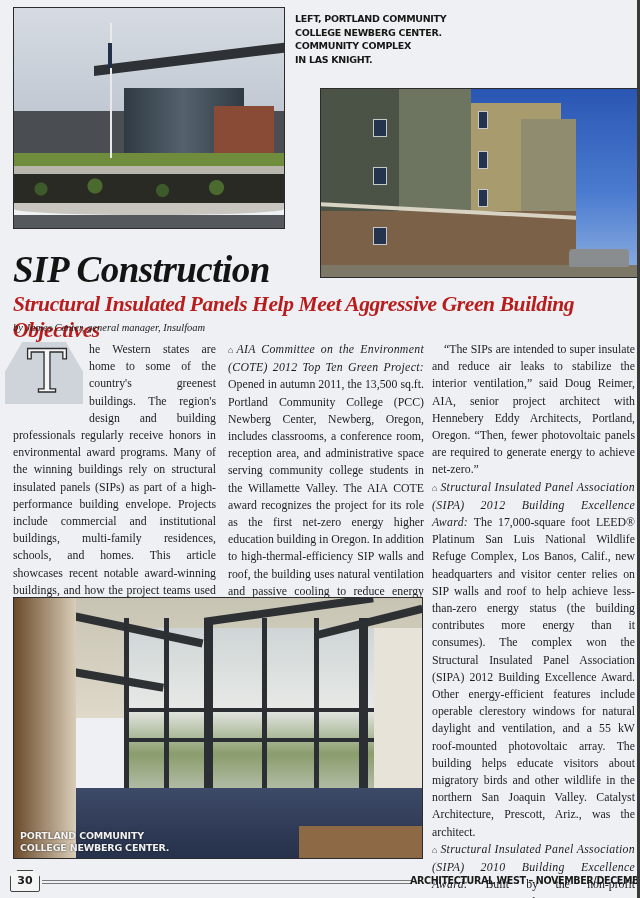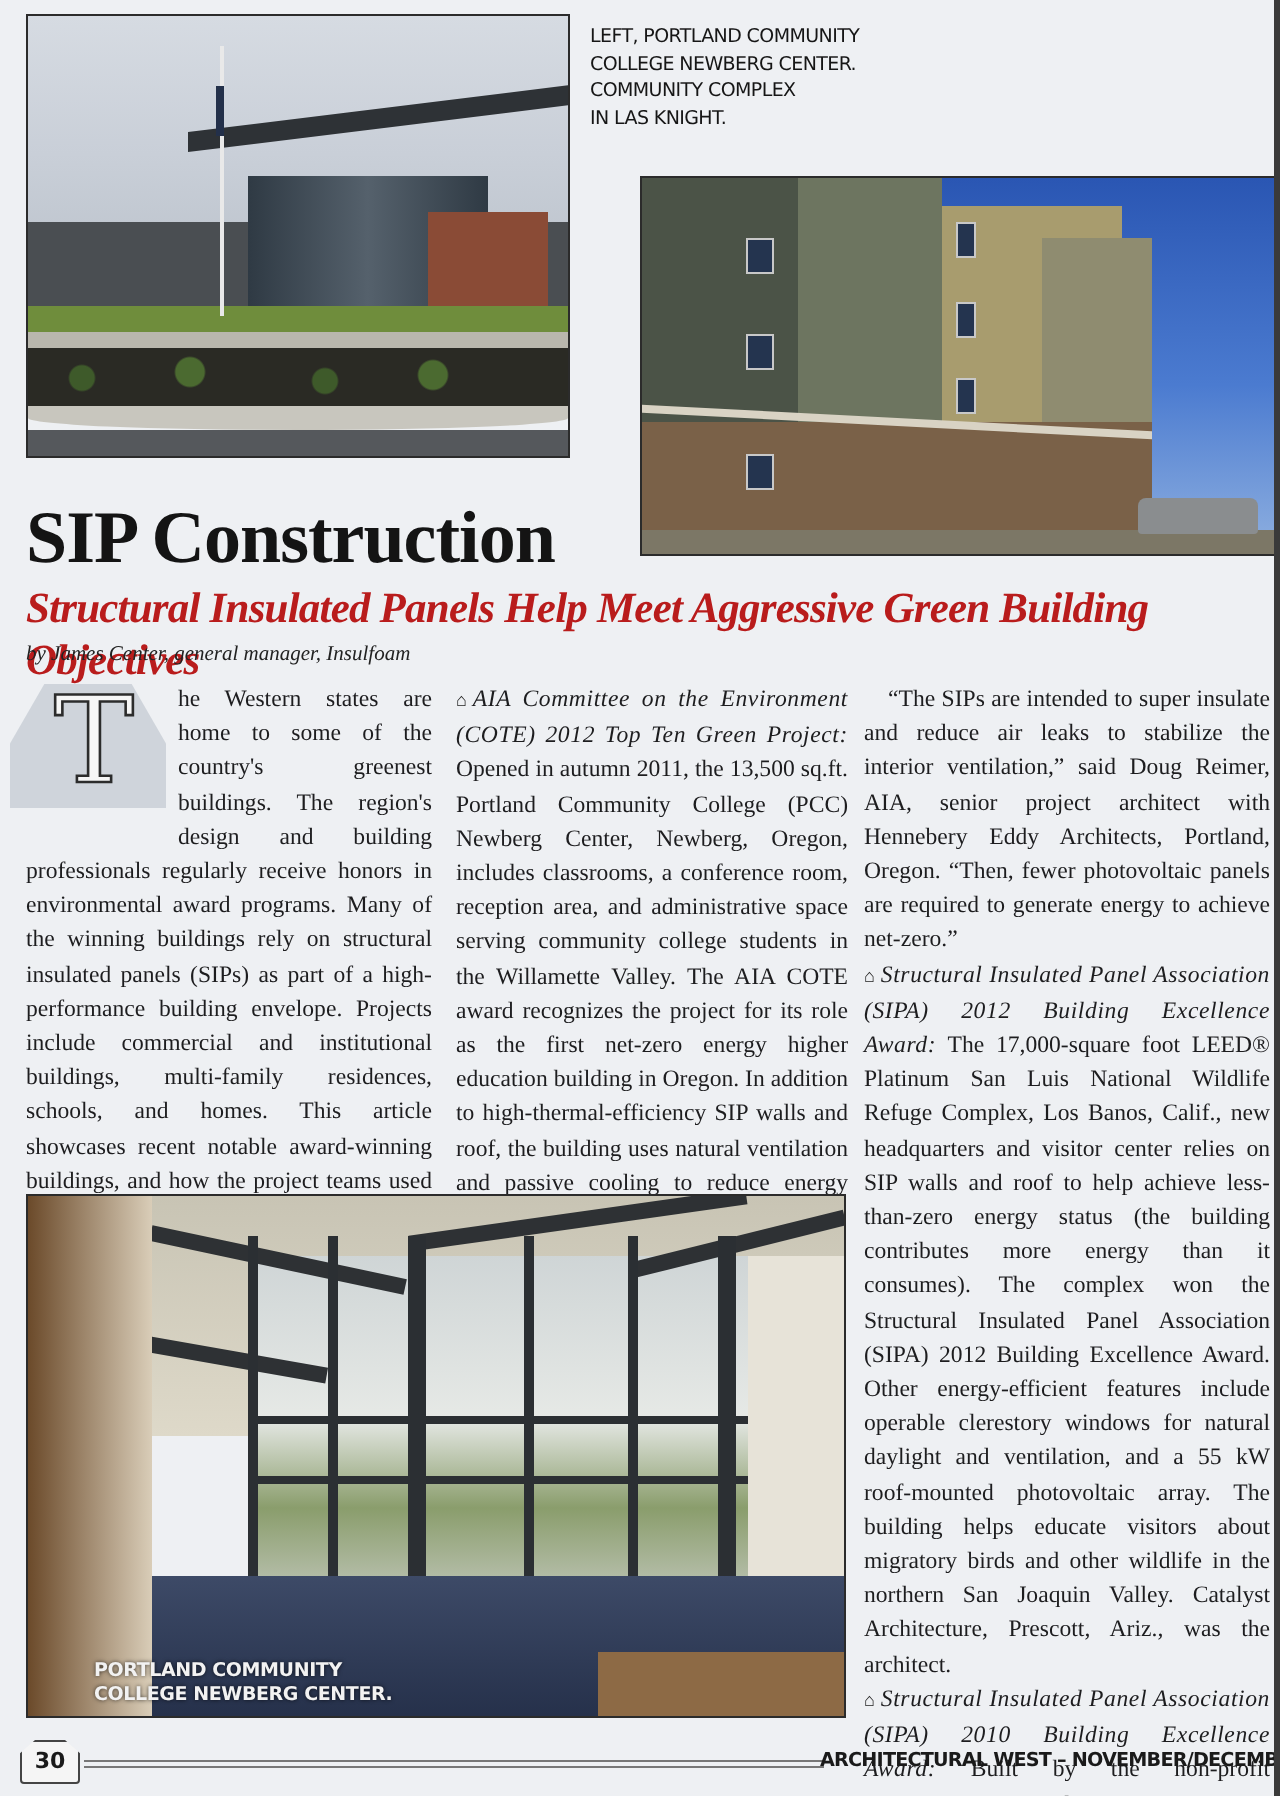--- a/index.html
+++ b/index.html
@@ -65,35 +65,34 @@
     .int-transom { position: absolute; left: 110px; width: 250px; height: 4px; background: #2b2f33; }
     .int-floor { position: absolute; left: 0; top: 190px; width: 100%; height: 72px;
       background: linear-gradient(180deg, #3d4a67 0%, #25304a 100%); }
     .int-wall-right { position: absolute; left: 360px; top: 30px; width: 50px; height: 190px; background: #e7e3d8; }
     .int-table { position: absolute; left: 285px; top: 228px; width: 125px; height: 34px; background: #8d6a45; }
     .int-caption {
       position: absolute; left: 6px; top: 232px;
       font-family: "DejaVu Sans", sans-serif; font-weight: bold; font-size: 9.5px;
       line-height: 12px; color: #f2f2f2; text-transform: uppercase; letter-spacing: -0.2px;
       text-shadow: 0 0 2px rgba(0,0,0,0.7);
-      margin-left: 27px;
     }
 
     
     .top-caption {
       position: absolute; left: 295px; top: 12px; width: 210px;
-      font-family: "DejaVu Sans", sans-serif; font-weight: normal; font-size: 9.5px;
+      font-family: "DejaVu Sans", sans-serif; font-weight: bold; font-size: 9.5px;
       line-height: 13.5px; color: #161616; letter-spacing: -0.3px;
     }
 
     
     .title {
       position: absolute; left: 13px; top: 250px;
       font-family: "Liberation Serif", serif; font-size: 37px; line-height: 40px;
-      color: #141414; letter-spacing: -0.5px;
+      color: #141414; letter-spacing: -0.5px; font-style: italic;
     }
     .subtitle {
       position: absolute; left: 13px; top: 291px; width: 625px;
       font-family: "Liberation Serif", serif; font-style: italic; font-size: 21.5px;
       line-height: 26px; color: #b91c1c; letter-spacing: -0.4px;
     }
     .byline {
       position: absolute; left: 13px; top: 322px;
       font-family: "Liberation Serif", serif; font-style: italic; font-size: 10.5px;
       color: #222;

